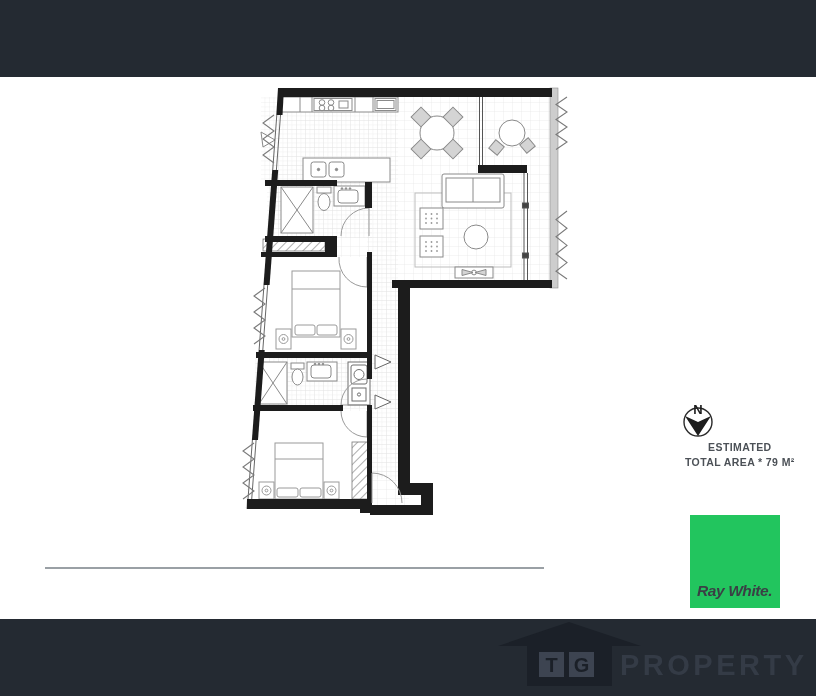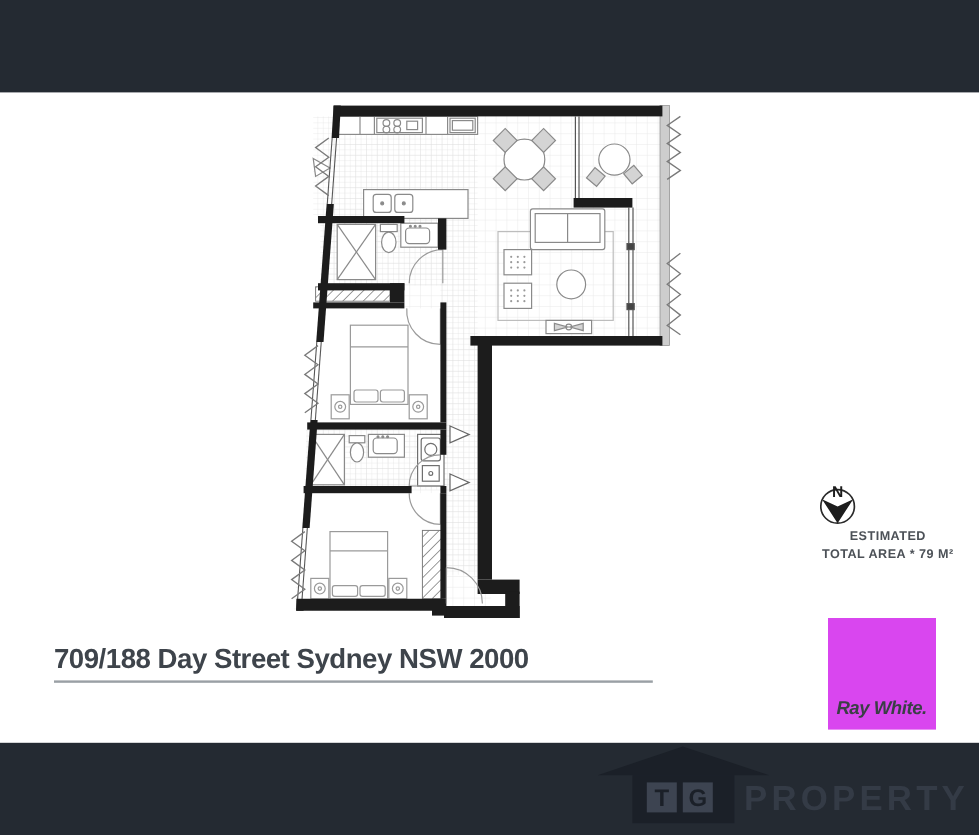--- a/index.html
+++ b/index.html
@@ -9,21 +9,21 @@
   .footerbar{position:absolute;left:0;top:619px;width:816px;height:77px;background:#242a32;}
   .plan-wrap{position:absolute;left:215px;top:75px;width:380px;height:450px;}
   .compass{position:absolute;left:676px;top:398px;width:44px;height:44px;}
   .estimated{position:absolute;left:685px;top:440px;color:#4c5157;font-weight:bold;
              font-size:10.5px;letter-spacing:0.4px;line-height:15px;white-space:nowrap;text-align:center;}
   .address{position:absolute;left:45px;top:536px;color:#3e444b;font-weight:bold;
            font-size:23px;letter-spacing:-0.4px;white-space:nowrap;}
   .addr-line{position:absolute;left:45px;top:567px;width:499px;height:1.5px;background:#9aa0a5;}
   .disclaimer{position:absolute;left:49px;top:574px;color:#51565c;font-size:11.3px;
               line-height:15.5px;letter-spacing:0.1px;white-space:nowrap;}
-  .raywhite{position:absolute;left:690px;top:515px;width:90px;height:93px;background:#d946ef;}
+  .raywhite{position:absolute;left:690px;top:515px;width:90px;height:93px;background:#22c55e;}
   .raywhite .rw-label{position:absolute;left:7px;bottom:8px;color:#3a3f45;font-weight:bold;
               font-style:italic;font-size:15.5px;letter-spacing:-0.4px;white-space:nowrap;}
   .tglogo{position:absolute;left:498px;top:620px;width:318px;height:72px;}
 </style>
 </head>
 <body>
 
 <div class="page">
 
   <div class="topbar"></div>
@@ -318,21 +318,20 @@
     <circle cx="22" cy="24" r="14" fill="none" stroke="#2a2a2a" stroke-width="1.4"></circle>
     <polygon points="9,18 22,38 35,18 22,24" fill="#1d1d1d"></polygon>
     <text x="22" y="16" text-anchor="middle" font-family="Liberation Sans, sans-serif" font-size="13" font-weight="bold" fill="#1d1d1d">N</text>
   </svg>
 
   <div class="estimated">
     <div>ESTIMATED</div>
     <div>TOTAL AREA * 79 M²</div>
   </div>
 
-  <div class="address">709/188 Day Street Sydney NSW 2000</div>
   <div class="addr-line"></div>
 
 
   <div class="raywhite">
     <span class="rw-label">Ray White.</span>
   </div>
 
   <div class="footerbar"></div>
   <svg class="tglogo" viewBox="0 0 318 72">
     <polygon points="0,26 71,2 143,26" fill="#1b2028"></polygon>

